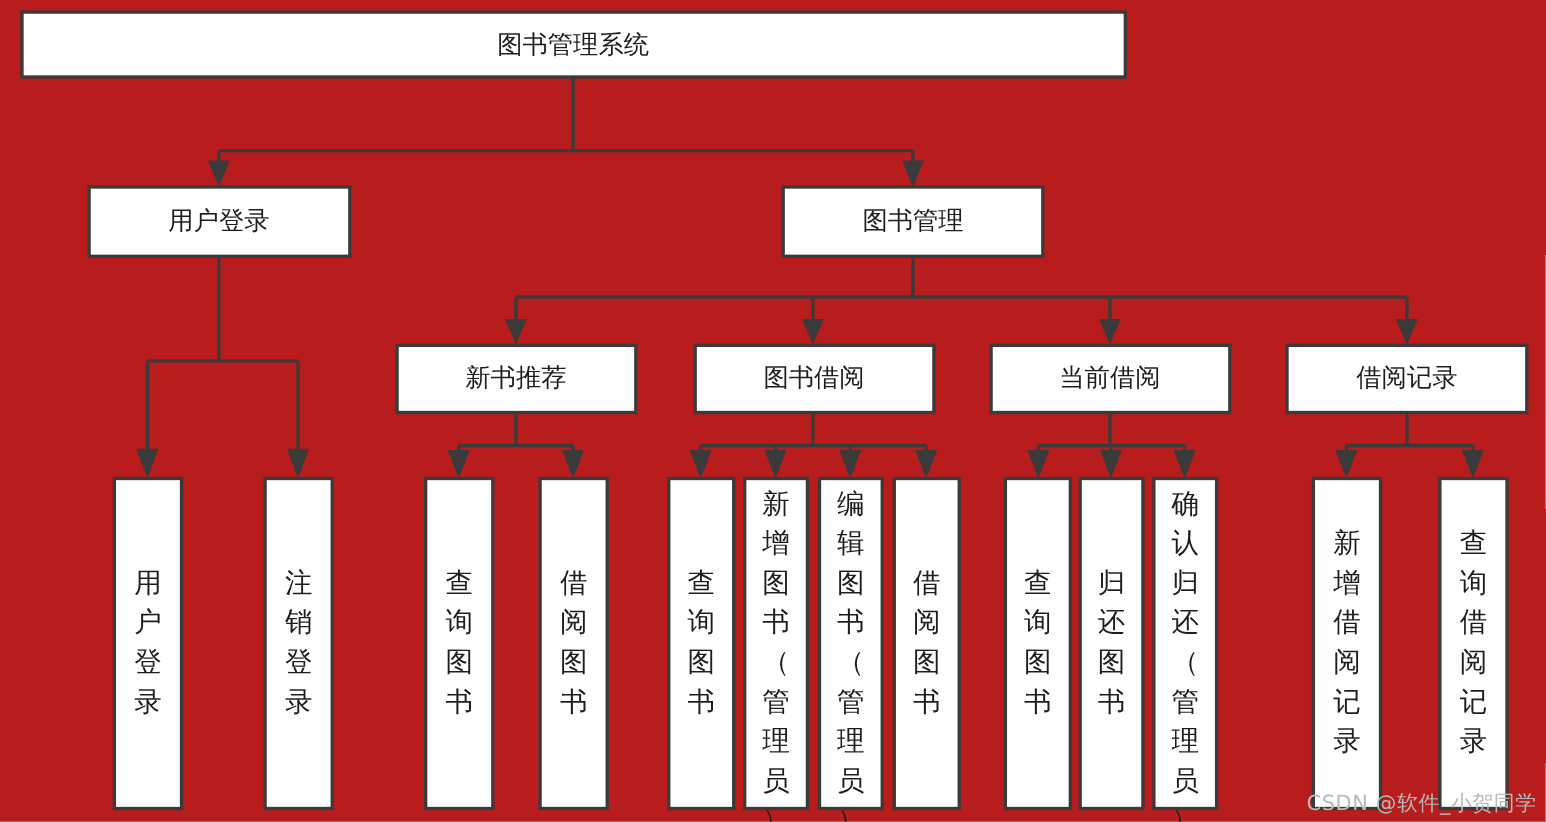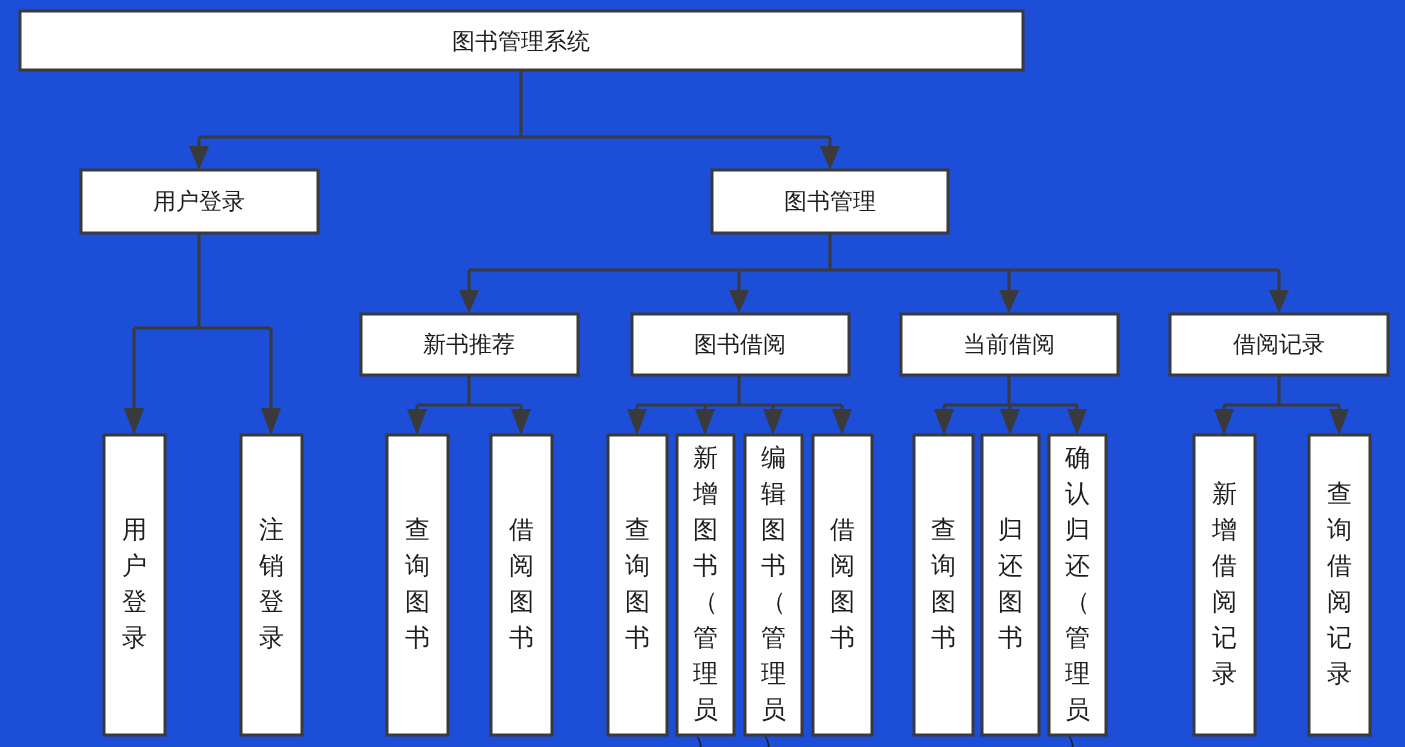--- a/index.html
+++ b/index.html
@@ -1,21 +1,21 @@
 <!DOCTYPE html>
 <html><head>
 <meta charset="utf-8">
 <style>
   html,body{margin:0;padding:0;background:#ffffff;}
   body{
     width:1405px;height:747px;
     font-family:"DejaVu Sans","Liberation Sans",sans-serif;
     overflow:hidden;
   }
-  #diagram-root{position:relative;width:1405px;height:747px;background:#1d4ed8;}
+  #diagram-root{position:relative;width:1405px;height:747px;background:#b91c1c;}
   svg#tree{position:absolute;left:0;top:0;width:1405px;height:747px;display:block;}
 
   .node-box{fill:#ffffff;stroke:#3a3a3a;stroke-width:3;}
   .connector{stroke:#3a3a3a;stroke-width:3;fill:none;}
   .arrow-head{fill:#3a3a3a;stroke:none;}
 
   .node-label{
     fill:#1d1d1d;
     font-family:"DejaVu Sans","Liberation Sans",sans-serif;
     text-anchor:middle;
@@ -165,13 +165,14 @@
         <text class="node-label label-leaf" x="773.5" y="459"><tspan x="773.5" dy="0">编</tspan><tspan x="773.5" dy="36">辑</tspan><tspan x="773.5" dy="36">图</tspan><tspan x="773.5" dy="36">书</tspan><tspan x="773.5" dy="36">（</tspan><tspan x="773.5" dy="36">管</tspan><tspan x="773.5" dy="36">理</tspan><tspan x="773.5" dy="36">员</tspan><tspan x="773.5" dy="36">）</tspan></text>
         <text class="node-label label-leaf" x="842.5" y="531"><tspan x="842.5" dy="0">借</tspan><tspan x="842.5" dy="36">阅</tspan><tspan x="842.5" dy="36">图</tspan><tspan x="842.5" dy="36">书</tspan></text>
         <text class="node-label label-leaf" x="943.5" y="531"><tspan x="943.5" dy="0">查</tspan><tspan x="943.5" dy="36">询</tspan><tspan x="943.5" dy="36">图</tspan><tspan x="943.5" dy="36">书</tspan></text>
         <text class="node-label label-leaf" x="1010.5" y="531"><tspan x="1010.5" dy="0">归</tspan><tspan x="1010.5" dy="36">还</tspan><tspan x="1010.5" dy="36">图</tspan><tspan x="1010.5" dy="36">书</tspan></text>
         <text class="node-label label-leaf" x="1077.5" y="459"><tspan x="1077.5" dy="0">确</tspan><tspan x="1077.5" dy="36">认</tspan><tspan x="1077.5" dy="36">归</tspan><tspan x="1077.5" dy="36">还</tspan><tspan x="1077.5" dy="36">（</tspan><tspan x="1077.5" dy="36">管</tspan><tspan x="1077.5" dy="36">理</tspan><tspan x="1077.5" dy="36">员</tspan><tspan x="1077.5" dy="36">）</tspan></text>
         <text class="node-label label-leaf" x="1224.5" y="495"><tspan x="1224.5" dy="0">新</tspan><tspan x="1224.5" dy="36">增</tspan><tspan x="1224.5" dy="36">借</tspan><tspan x="1224.5" dy="36">阅</tspan><tspan x="1224.5" dy="36">记</tspan><tspan x="1224.5" dy="36">录</tspan></text>
         <text class="node-label label-leaf" x="1339.5" y="495"><tspan x="1339.5" dy="0">查</tspan><tspan x="1339.5" dy="36">询</tspan><tspan x="1339.5" dy="36">借</tspan><tspan x="1339.5" dy="36">阅</tspan><tspan x="1339.5" dy="36">记</tspan><tspan x="1339.5" dy="36">录</tspan></text>
       </g>
   </svg>
 
+  <div class="watermark">CSDN @软件_小贺同学</div>
 </div>
 
 </body></html>

